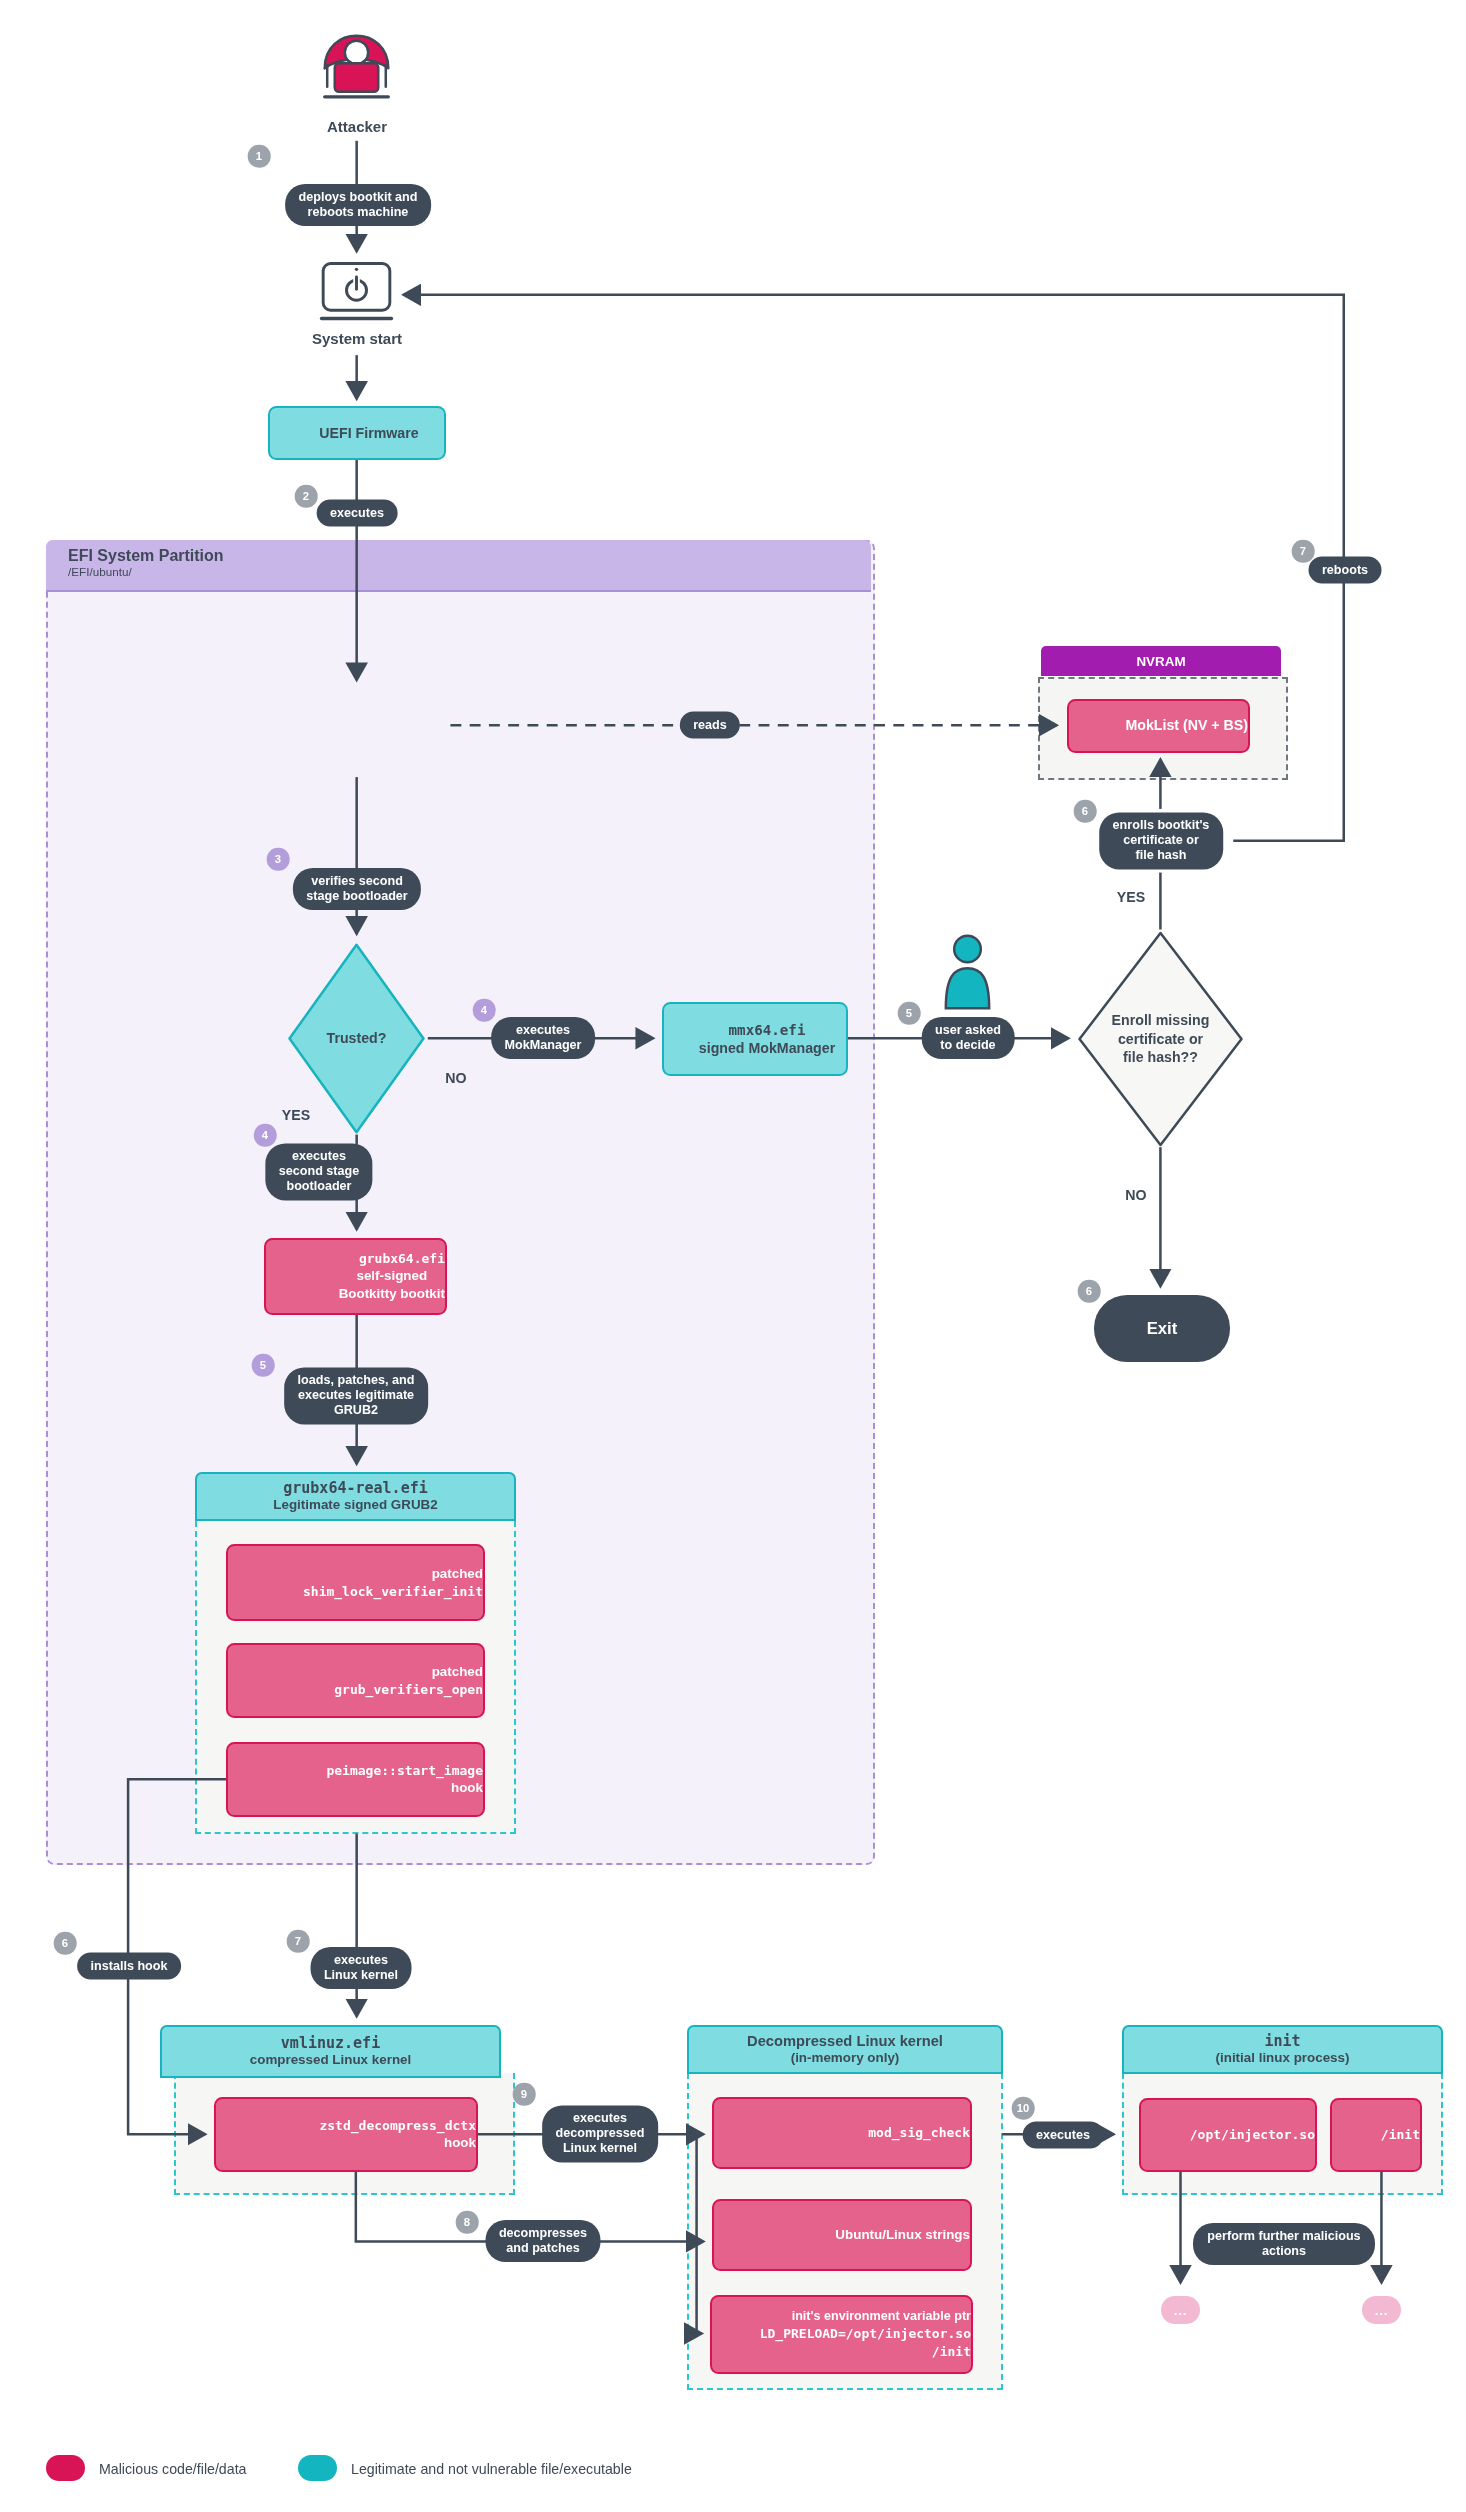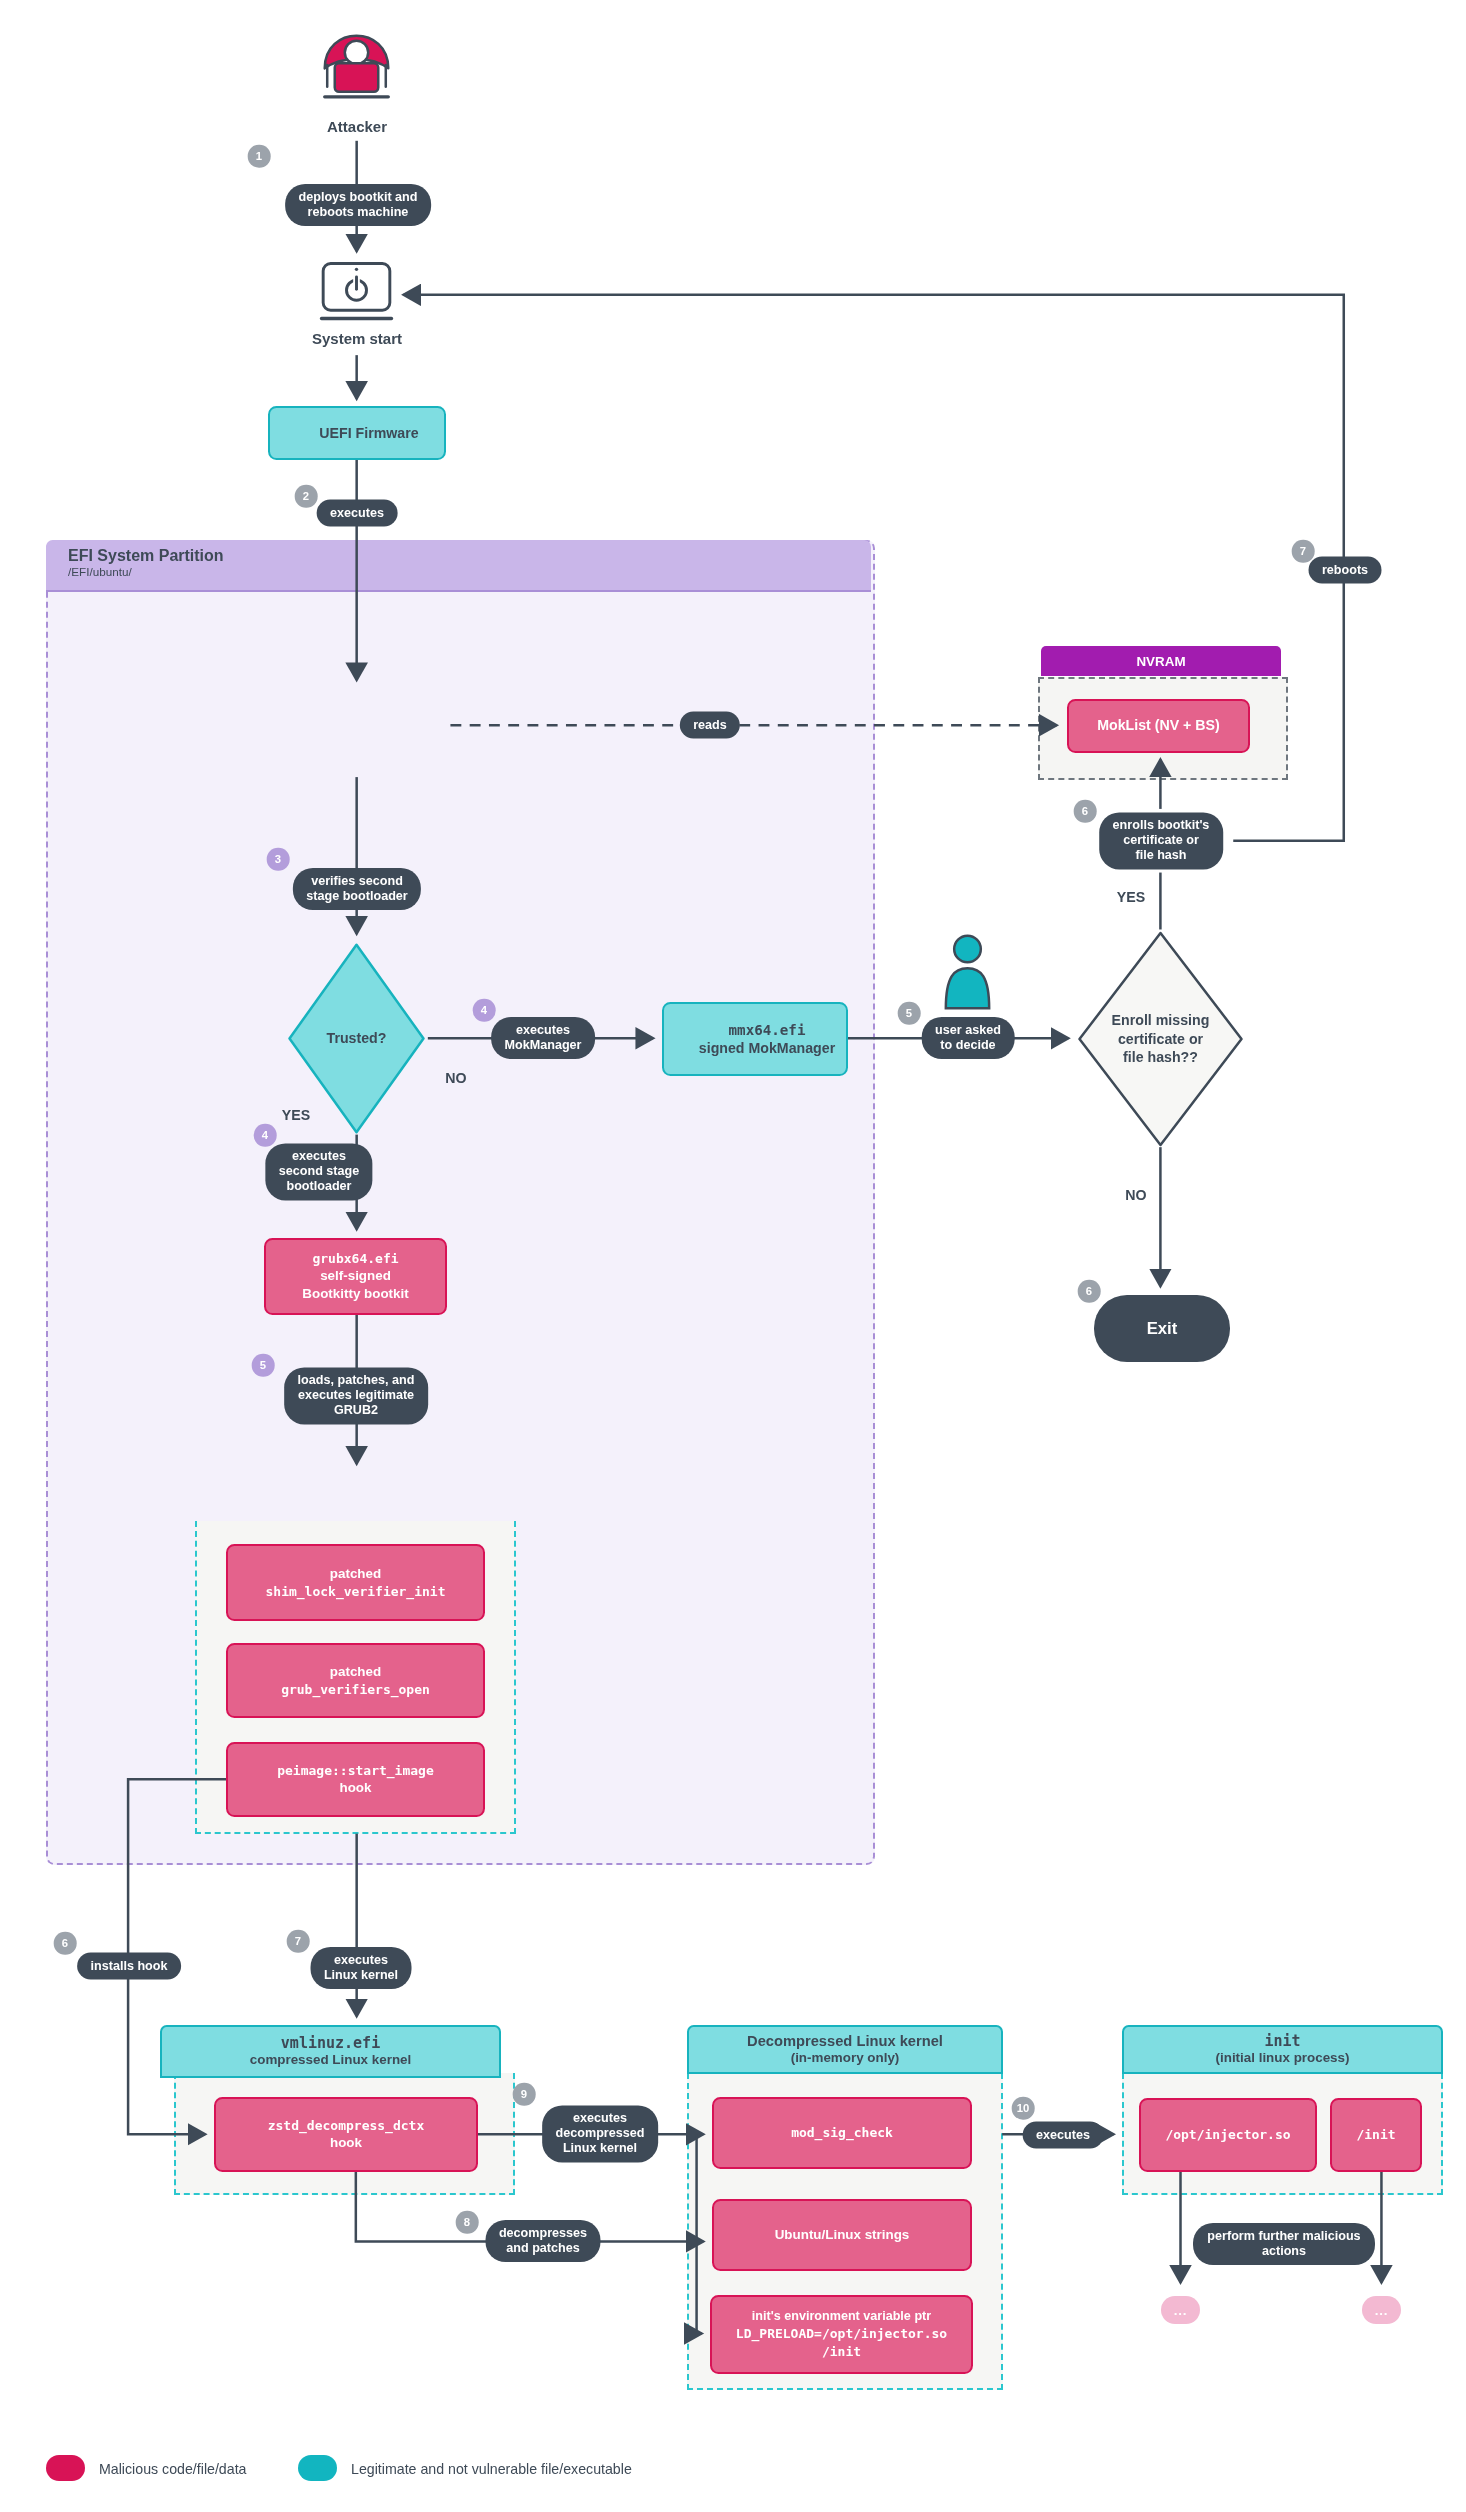--- a/index.html
+++ b/index.html
@@ -29,21 +29,21 @@
                 display:flex;flex-direction:column;align-items:center;justify-content:center;
                 text-align:center;box-sizing:border-box;line-height:1.2;}
   .group-header .f{font-size:15px;font-weight:bold;}
   .group-header .d{font-size:13.4px;font-weight:bold;}
   .group-body{background:#f6f6f4;border:2.5px dashed #2bc7ce;border-top:none;box-sizing:border-box;}
   
   .teal-box{background:#7fdde1;border:2.5px solid #17b3be;border-radius:8.4px;
             display:flex;flex-direction:column;align-items:center;justify-content:center;
             text-align:center;font-size:14.2px;font-weight:bold;line-height:1.3;box-sizing:border-box;padding-left:24px;}
   .pink-box{background:#e4628c;border:2.5px solid #d81356;border-radius:8.4px;color:#fff;
-            display:flex;flex-direction:column;align-items:center;justify-content:center;
+            display:flex;flex-direction:column;align-items:flex-end;justify-content:center;
             text-align:center;font-size:13.4px;font-weight:bold;line-height:1.35;box-sizing:border-box;}
   .pink-box .mono{font-size:13px;}
   .dark-box{background:#3e4a57;border-radius:33px;color:#fff;display:flex;align-items:center;
             justify-content:center;font-size:16.7px;font-weight:bold;}
   .dots{background:#f3b9d2;border-radius:14.2px;color:#fff;display:flex;align-items:center;
         justify-content:center;font-size:13.4px;font-weight:bold;letter-spacing:0.8px;}
   
   .pill{transform:translate(-50%,-50%);background:#3e4a57;color:#fff;border-radius:20px;
         padding:5.9px 13.4px;font-size:12.6px;font-weight:bold;text-align:center;line-height:1.2;
         white-space:pre-line;}
@@ -179,20 +179,24 @@
   <div class="node dark-box" style="left:1094px;top:1295px;width:136px;height:67px;">
     <span>Exit</span>
   </div>
 
   <div class="node pink-box" style="left:264px;top:1238px;width:183px;height:77px;">
     <span class="mono">grubx64.efi</span>
     <span class="prel">self-signed
 Bootkitty bootkit</span>
   </div>
 
+  <div class="group-header" style="left:195px;top:1472px;width:321px;height:49px;">
+    <span class="f mono">grubx64-real.efi</span>
+    <span class="d">Legitimate signed GRUB2</span>
+  </div>
   <div class="node pink-box" style="left:226px;top:1544px;width:259px;height:77px;">
     <span>patched</span>
     <span class="mono">shim_lock_verifier_init</span>
   </div>
   <div class="node pink-box" style="left:226px;top:1643px;width:259px;height:75px;">
     <span>patched</span>
     <span class="mono">grub_verifiers_open</span>
   </div>
   <div class="node pink-box" style="left:226px;top:1742px;width:259px;height:75px;">
     <span class="mono">peimage::start_image</span>

